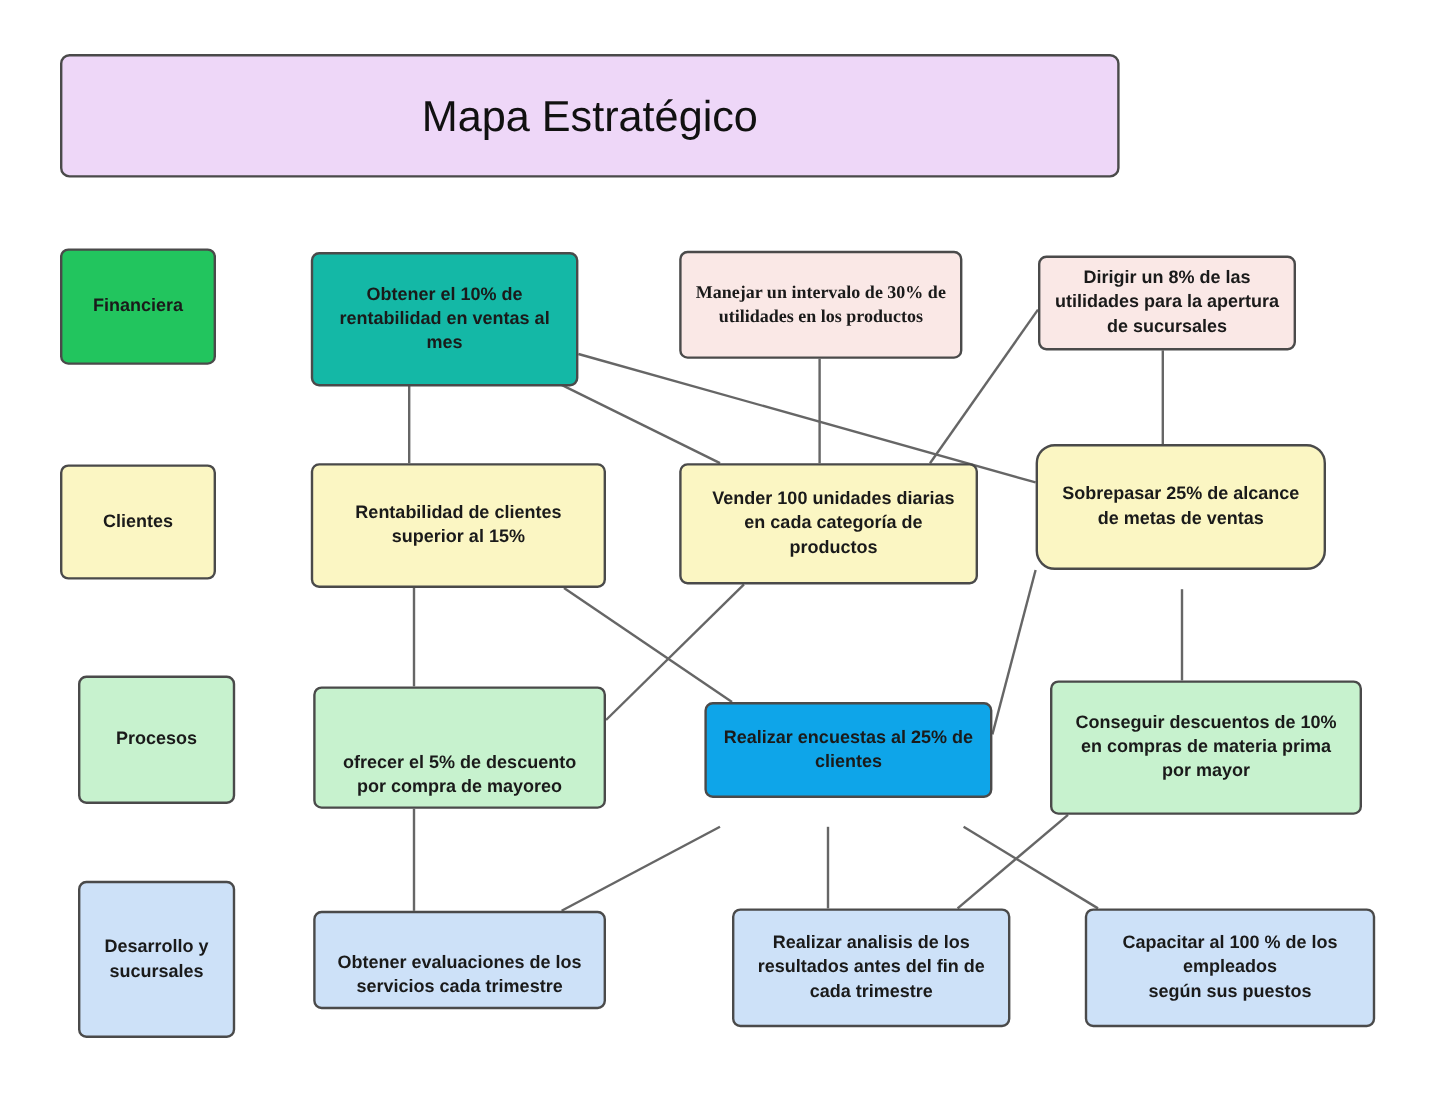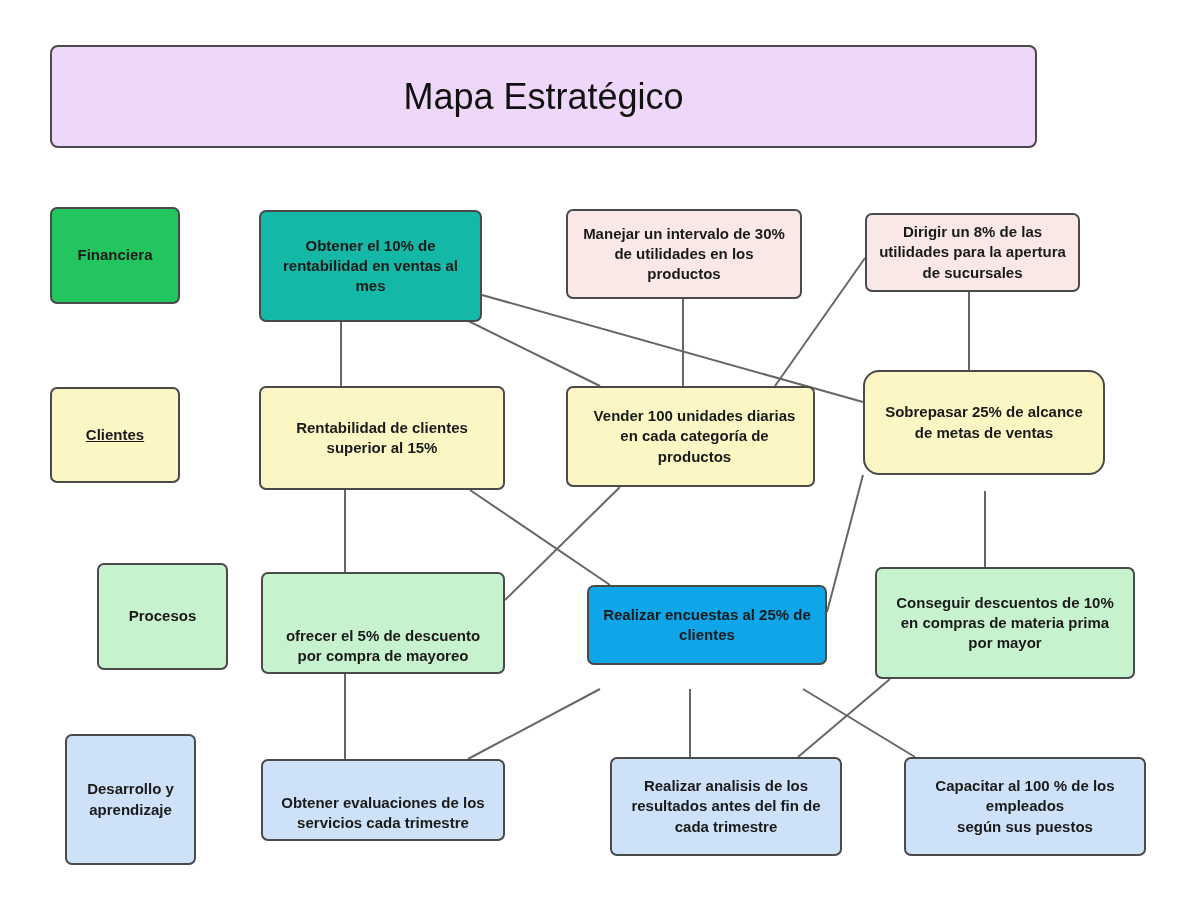--- a/index.html
+++ b/index.html
@@ -40,21 +40,21 @@
     color: #1a1a1a;
     line-height: 1.35;
     white-space: pre-line;
   }
   .title-box {
     position: absolute;
     z-index: 2;
     box-sizing: border-box;
     left: 50px;
     top: 45px;
-    width: 987px;
+    width: 883px;
     height: 103px;
     border: 2px solid #4a4a4a;
     border-radius: 8px;
     display: flex;
     align-items: center;
     justify-content: center;
     font-size: 36px;
     color: #111111;
   }
 </style>
@@ -76,25 +76,25 @@
       <line x1="863" y1="475" x2="827" y2="612" stroke="#666666" stroke-width="2"></line>
       <line x1="345" y1="674" x2="345" y2="759" stroke="#666666" stroke-width="2"></line>
       <line x1="690" y1="689" x2="690" y2="757" stroke="#666666" stroke-width="2"></line>
       <line x1="600" y1="689" x2="468" y2="759" stroke="#666666" stroke-width="2"></line>
       <line x1="803" y1="689" x2="915" y2="757" stroke="#666666" stroke-width="2"></line>
       <line x1="890" y1="679" x2="798" y2="757" stroke="#666666" stroke-width="2"></line>
     </svg>
   <div class="title-box" id="title-box" style="background: rgb(238, 215, 248);">Mapa Estratégico</div>
   <div id="nodes">
       <div class="node" style="left: 50px; top: 207px; width: 130px; height: 97px; background: #22c55e; border-color: rgb(74, 74, 74);"><span>Financiera</span></div>
-      <div class="node" style="left: 50px; top: 387px; width: 130px; height: 96px; background: rgb(251, 246, 195); border-color: rgb(74, 74, 74); text-decoration: underline;"><span>Clientes</span></div>
-      <div class="node" style="left: 65px; top: 563px; width: 131px; height: 107px; background: rgb(199, 242, 206); border-color: rgb(74, 74, 74); margin-left: 32px;"><span>Procesos</span></div>
-      <div class="node" style="left: 65px; top: 734px; width: 131px; height: 131px; background: rgb(205, 225, 248); border-color: rgb(74, 74, 74);"><span>Desarrollo y aprendizaje</span></div>
+      <div class="node" style="left: 50px; top: 387px; width: 130px; height: 96px; background: rgb(251, 246, 195); border-color: rgb(74, 74, 74);"><span>Clientes</span></div>
+      <div class="node" style="left: 65px; top: 563px; width: 131px; height: 107px; background: rgb(199, 242, 206); border-color: rgb(74, 74, 74);"><span>Procesos</span></div>
+      <div class="node" style="left: 65px; top: 734px; width: 131px; height: 131px; background: rgb(205, 225, 248); border-color: rgb(74, 74, 74);"><span>Desarrollo y sucursales</span></div>
       <div class="node" style="left: 259px; top: 210px; width: 223px; height: 112px; background: #14b8a6; border-color: rgb(74, 74, 74);"><span>Obtener el 10%  de rentabilidad en ventas al mes</span></div>
-      <div class="node" style="left: 566px; top: 209px; width: 236px; height: 90px; background: rgb(250, 232, 230); border-color: rgb(74, 74, 74);"><span>Manejar un intervalo de 30% de utilidades en los productos</span></div>
+      <div class="node" style="left: 566px; top: 209px; width: 236px; height: 90px; background: rgb(250, 232, 230); border-color: rgb(74, 74, 74); font-family: Liberation Serif, serif;"><span>Manejar un intervalo de 30% de utilidades en los productos</span></div>
       <div class="node" style="left: 865px; top: 213px; width: 215px; height: 79px; background: rgb(250, 232, 230); border-color: rgb(74, 74, 74);"><span>Dirigir un 8% de las utilidades para la apertura de sucursales</span></div>
       <div class="node" style="left: 259px; top: 386px; width: 246px; height: 104px; background: rgb(251, 246, 195); border-color: rgb(74, 74, 74);"><span>Rentabilidad de clientes superior al 15%</span></div>
       <div class="node" style="left: 566px; top: 386px; width: 249px; height: 101px; background: rgb(251, 246, 195); border-color: rgb(74, 74, 74); padding-left: 18px;"><span>Vender 100 unidades diarias en cada categoría de productos</span></div>
       <div class="node" style="left: 863px; top: 370px; width: 242px; height: 105px; background: rgb(251, 246, 195); border-color: rgb(74, 74, 74); border-radius: 16px;"><span>Sobrepasar 25% de alcance de metas de ventas</span></div>
       <div class="node" style="left: 261px; top: 572px; width: 244px; height: 102px; background: rgb(199, 242, 206); border-color: rgb(74, 74, 74); align-items: flex-end;"><span>ofrecer el 5% de descuento por compra de mayoreo</span></div>
       <div class="node" style="left: 587px; top: 585px; width: 240px; height: 80px; background: #0ea5e9; border-color: rgb(74, 74, 74); align-items: center;"><span>Realizar encuestas al 25% de clientes</span></div>
       <div class="node" style="left: 875px; top: 567px; width: 260px; height: 112px; background: rgb(199, 242, 206); border-color: rgb(74, 74, 74);"><span>Conseguir descuentos de 10% en compras de materia prima por mayor</span></div>
       <div class="node" style="left: 261px; top: 759px; width: 244px; height: 82px; background: rgb(205, 225, 248); border-color: rgb(74, 74, 74); align-items: flex-end;"><span>Obtener evaluaciones de los servicios cada trimestre</span></div>
       <div class="node" style="left: 599px; top: 757px; width: 232px; height: 99px; background: rgb(205, 225, 248); border-color: rgb(74, 74, 74); margin-left: 11px;"><span>Realizar analisis de los resultados antes del fin de cada trimestre</span></div>
       <div class="node" style="left: 904px; top: 757px; width: 242px; height: 99px; background: rgb(205, 225, 248); border-color: rgb(74, 74, 74);"><span>Capacitar al 100 % de los empleados

